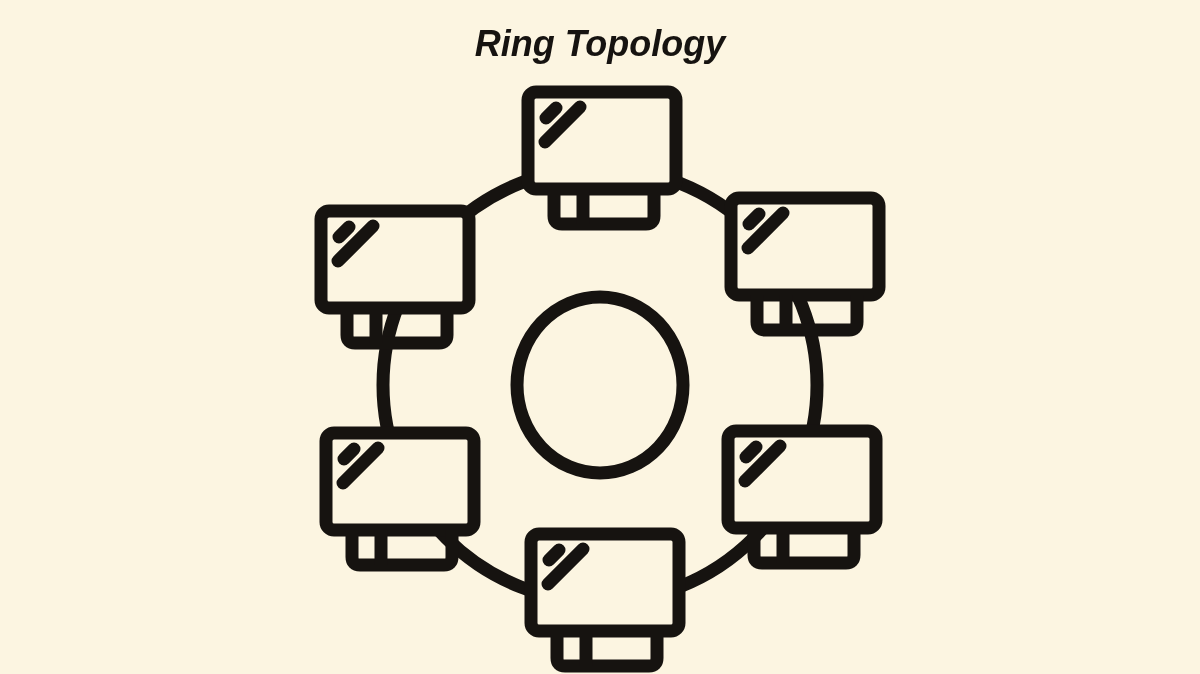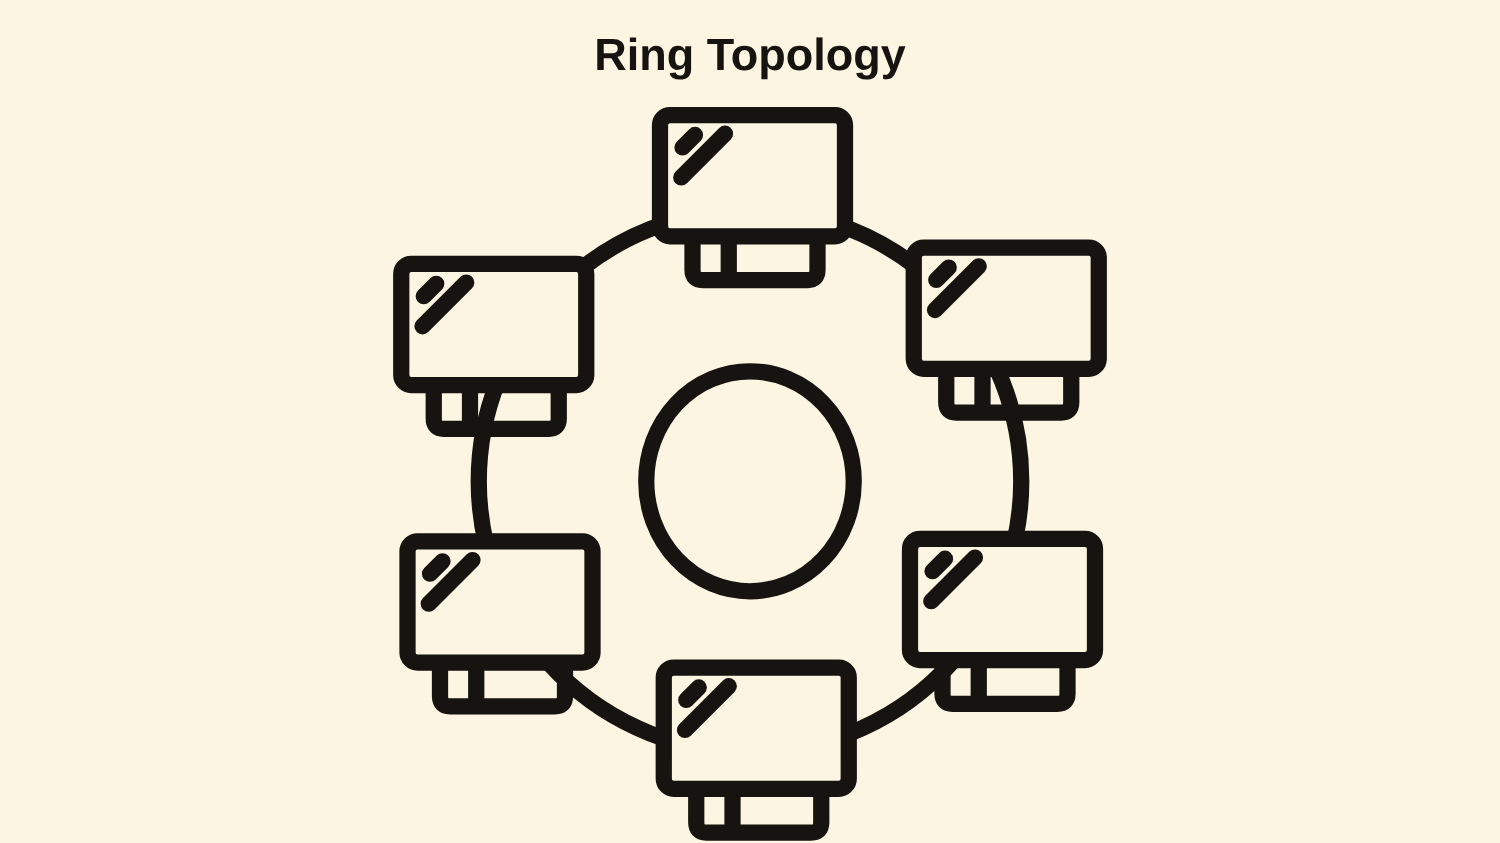--- a/index.html
+++ b/index.html
@@ -10,20 +10,21 @@
   html, body {
     width: 1200px; height: 674px;
     background: var(--background);
     overflow: hidden;
     font-family: "Liberation Sans", sans-serif;
   }
   .stage {
     position: relative;
     width: 1200px; height: 674px;
     background: var(--background);
+    font-style: italic;
   }
   svg { display: block; }
   .bg   { fill: var(--background); }
   .ln   { stroke: var(--stroke); stroke-width: 13; fill: none; }
   .fillshape { stroke: var(--stroke); stroke-width: 13; fill: var(--background); stroke-linejoin: round; }
   .shine { stroke: var(--stroke); stroke-width: 13; fill: none; stroke-linecap: round; }
   .title-text {
     font-family: "Liberation Sans", sans-serif;
     font-weight: 700;
     font-size: 36px;

